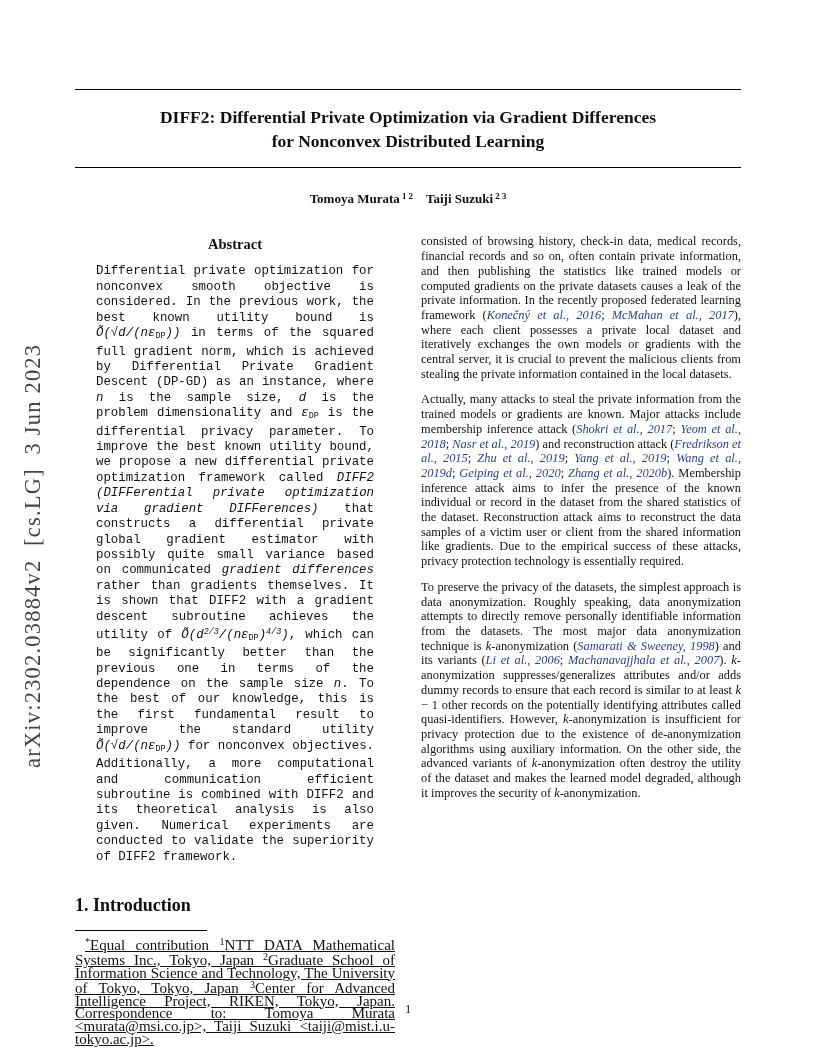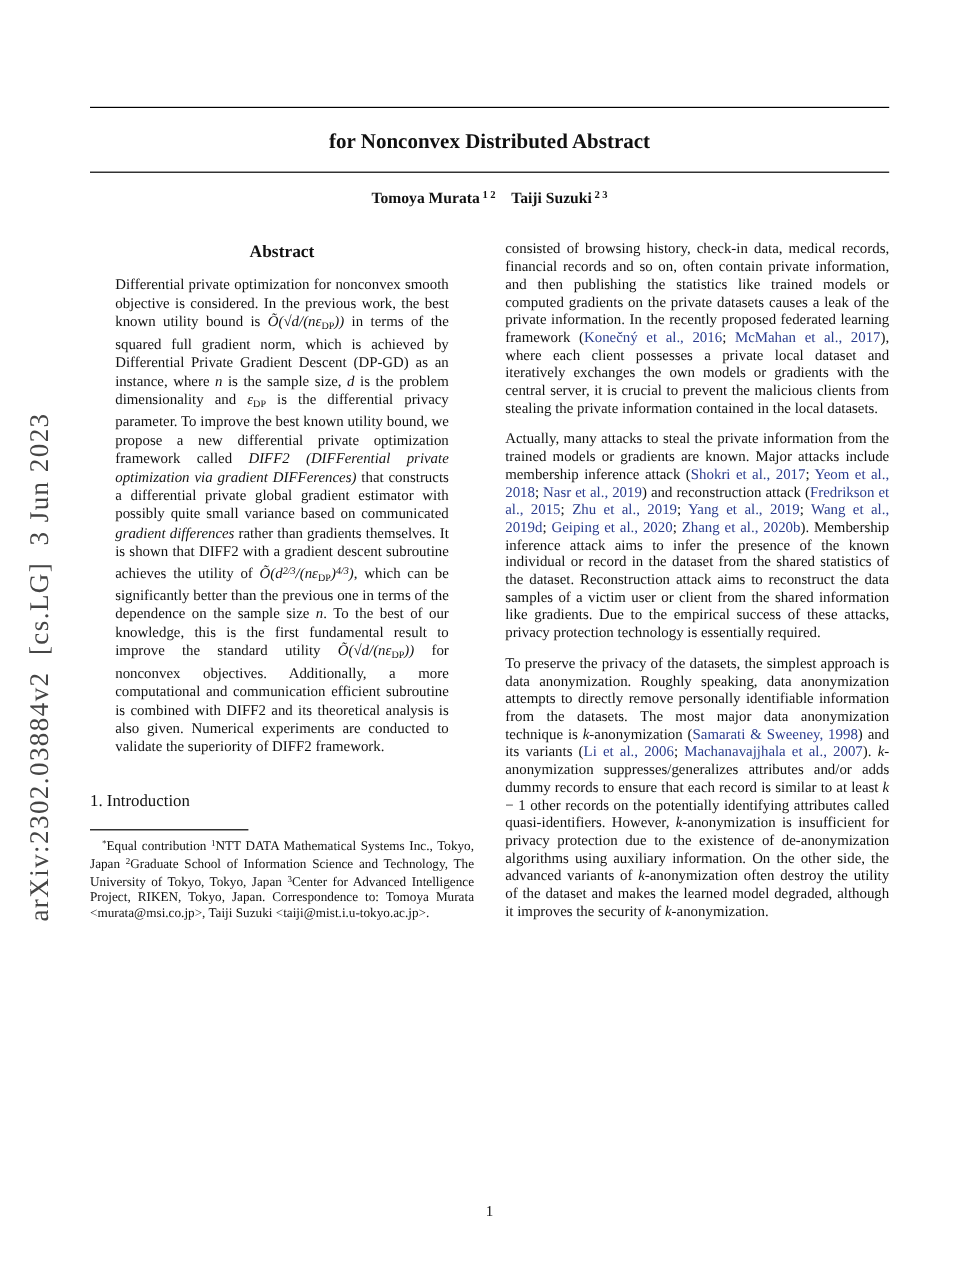--- a/index.html
+++ b/index.html
@@ -11,73 +11,74 @@
   }
   .page{position:relative;width:816px;height:1056px;}
   .content{position:absolute;left:75px;top:0;width:666px;}
   .rule{height:0;border-top:1.8px solid var(--rule,#000);}
   .rule-top{margin-top:89px;}
   .title{
     text-align:center;font-weight:bold;font-size:17.5px;line-height:24px;
     margin:15px 0 14px 0;
   }
   .title .tline{display:block;}
-  .authors{text-align:center;font-size:13px;margin-top:13px;}
+  .authors{text-align:center;font-size:13px;margin-top:23px;}
   .columns{display:flex;justify-content:space-between;margin-top:27px;}
   .col{width:320px;}
   .abstract-heading{
     text-align:center;font-size:14.5px;font-weight:bold;margin:2px 0 11px 0;
   }
   .abstract-body{
     margin:0;padding:0 21px;text-align:justify;
-    font-size:12.4px;line-height:15.4px;
+    font-size:12.4px;line-height:15.4px;font-family:Liberation Mono, monospace;
   }
-  .section-heading{font-size:14px;font-weight:normal;margin:30px 0 10px 0;}
+  .section-heading{font-size:18px;font-weight:bold;margin:30px 0 10px 0;}
   .body-par{
     margin:0 0 11px 0;text-align:justify;
     font-size:12.4px;line-height:14.7px;
   }
   .footnote-rule{width:132px;border-top:1px solid #000;margin:14px 0 5px 0;}
   .footnote{
-    margin:0;text-align:justify;font-size:11px;line-height:12.7px;
+    margin:0;text-align:justify;font-size:15px;line-height:12.7px;text-decoration:underline;
   }
   .footnote.first{text-indent:10px;}
   .footnote.proc{margin-top:12px;}
   .page-number{
     position:absolute;left:0;right:0;top:1002px;text-align:center;font-size:12.5px;
   }
   .arxiv-stamp{
     position:absolute;left:20px;top:768px;
     transform:rotate(-90deg);transform-origin:0 0;
     white-space:pre;font-size:22.5px;letter-spacing:1.2px;
     color:var(--arxiv-stamp,#444444);
   }
   
-  .seg-c{color:var(--citation,#2b3d8f);}
+  .seg-c{color:var(--citation,#2b3d8f);font-style:italic;}
   .seg-i,.seg-m{font-style:italic;}
   .seg-msub{font-size:68%;vertical-align:-0.25em;}
   .seg-msup{font-size:68%;vertical-align:0.45em;font-style:italic;}
   .seg-sup{font-size:68%;vertical-align:0.45em;}
   .seg-isup{font-size:68%;vertical-align:0.45em;font-style:italic;}
   .seg-b{font-weight:bold;}
   .seg-bsup{font-weight:bold;font-size:68%;vertical-align:0.5em;}
 </style>
 </head>
 <body>
 
 <div class="page">
 
   <div class="arxiv-stamp">arXiv:2302.03884v2  [cs.LG]  3 Jun 2023</div>
 
   <div class="content">
 
     <div class="rule rule-top"></div>
 
     <h1 class="title">
-      <span class="tline">for Nonconvex Distributed Abstract</span>
+      <span class="tline">DIFF2: Differential Private Optimization via Gradient Differences</span>
+      <span class="tline">for Nonconvex Distributed Learning</span>
     </h1>
 
     <div class="rule rule-mid"></div>
 
     <div class="authors"><span class="seg-b">Tomoya Murata</span><span class="seg-bsup"> 1 2</span><span class="seg-b"> </span><span class="seg-b">Taiji Suzuki</span><span class="seg-bsup"> 2 3</span></div>
 
     <div class="columns">
 
       <div class="col">
         <h2 class="abstract-heading">Abstract</h2>

